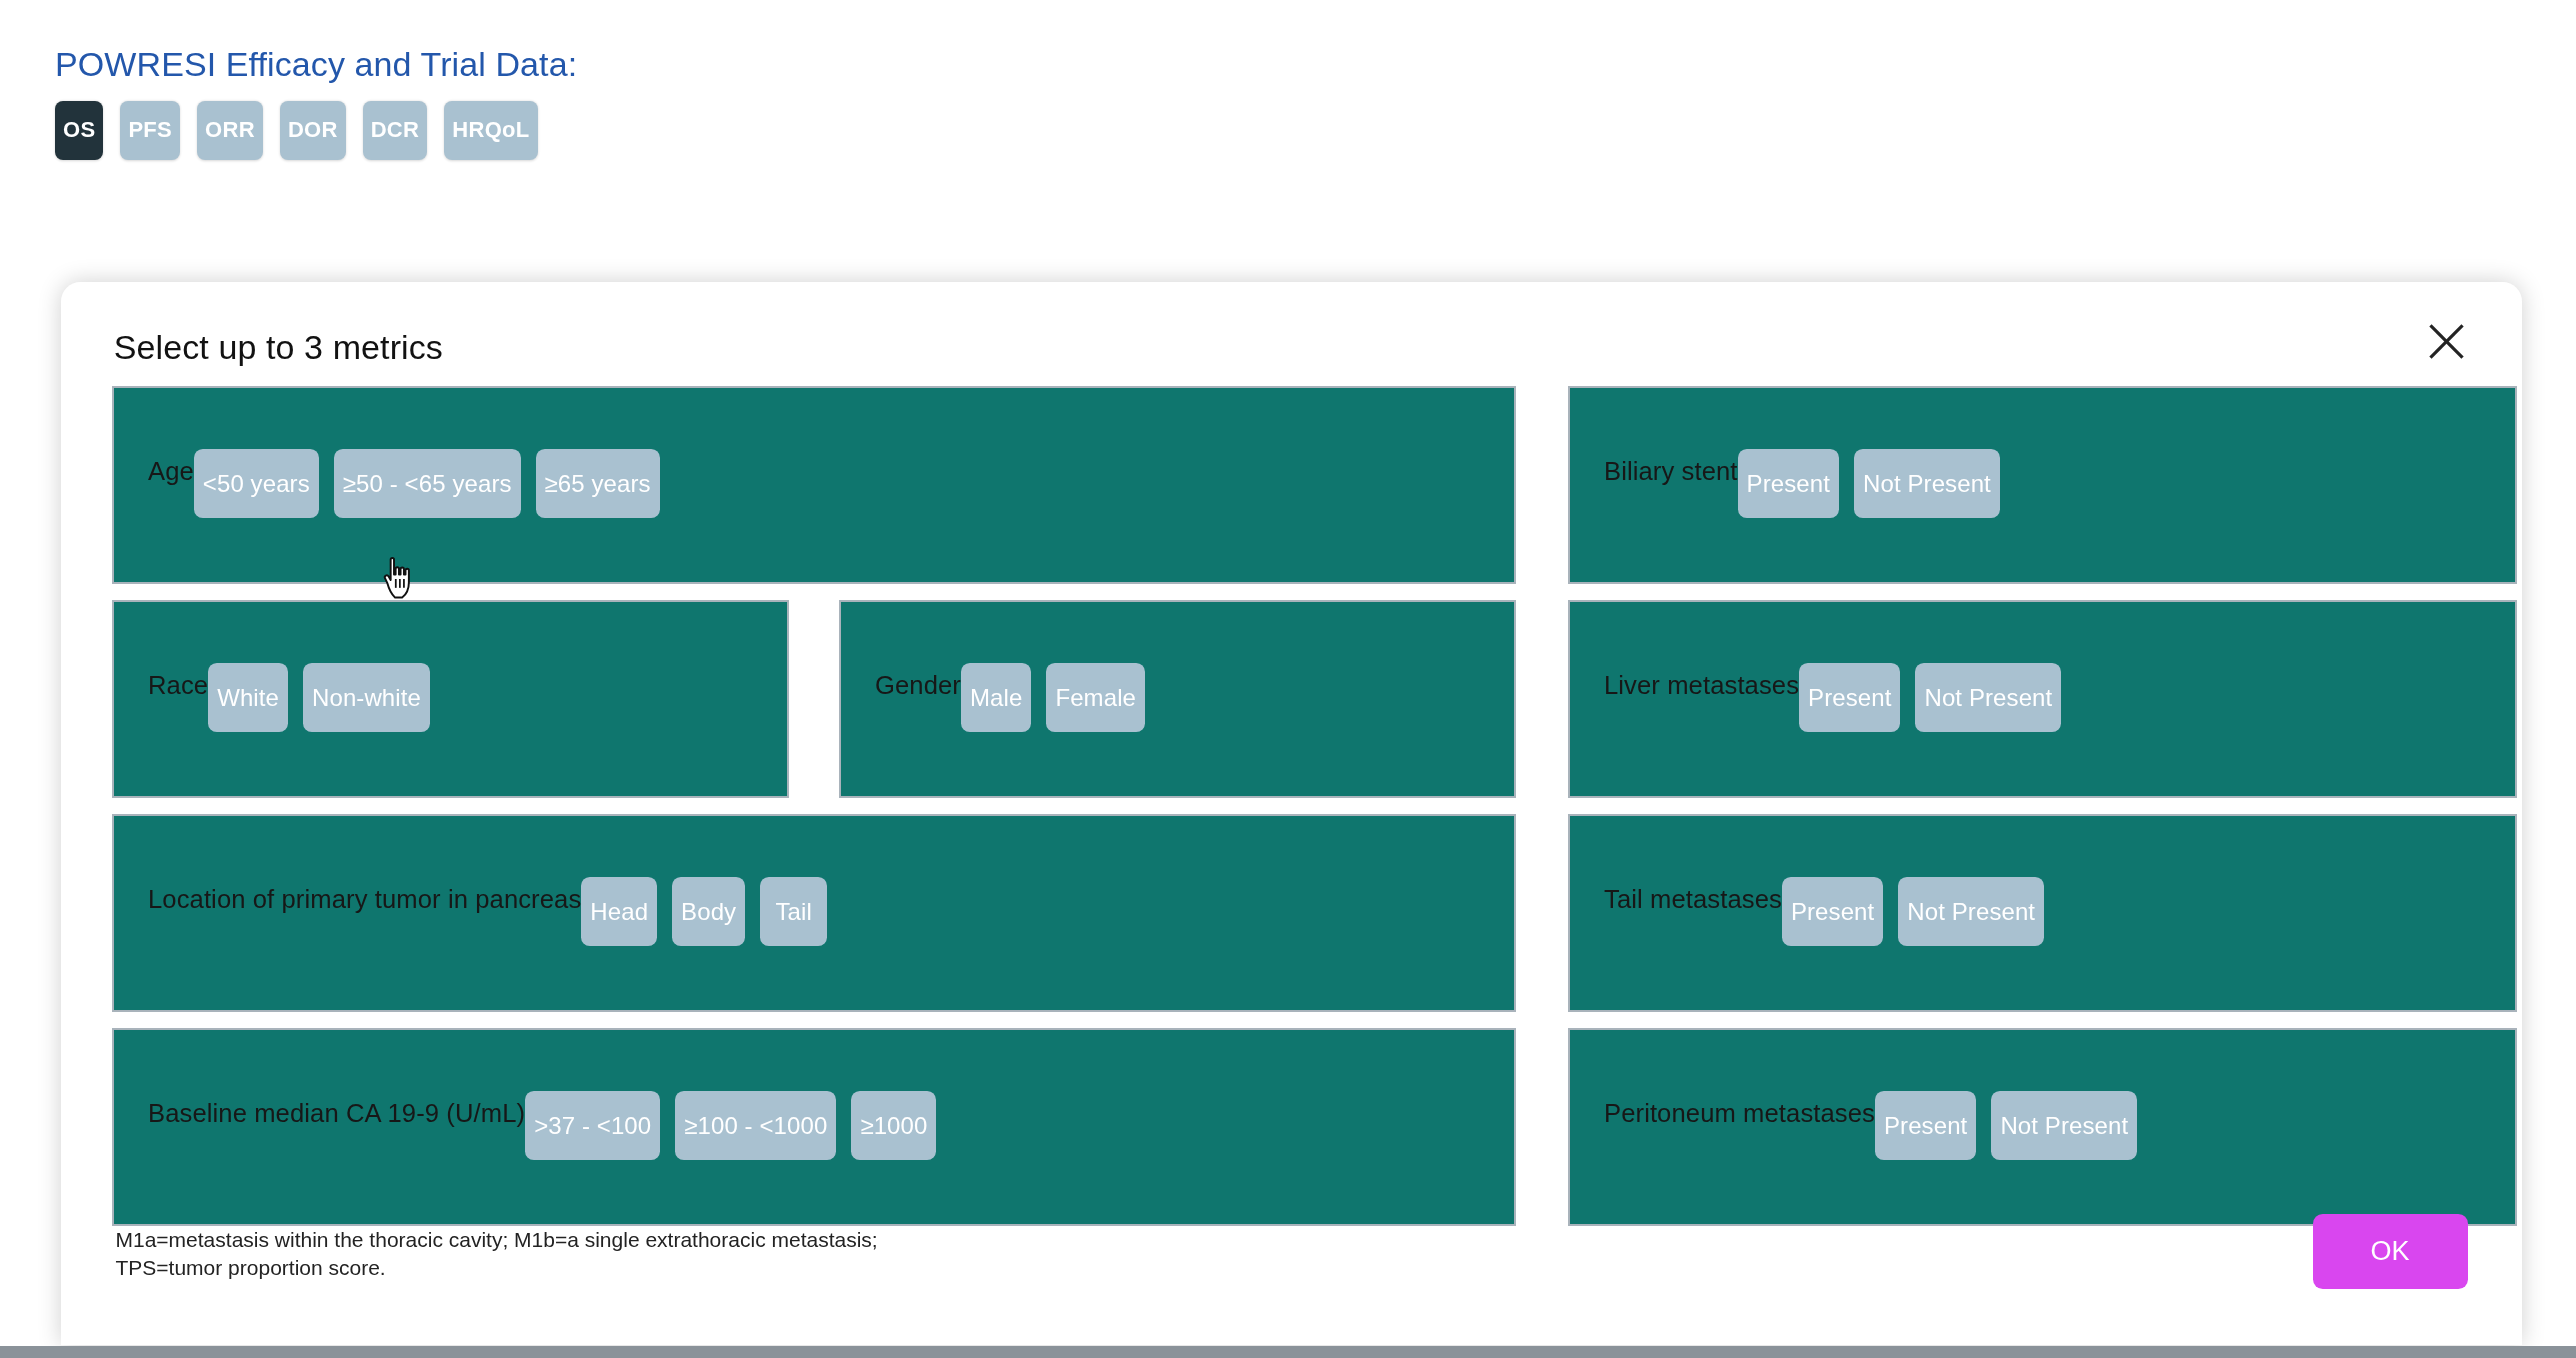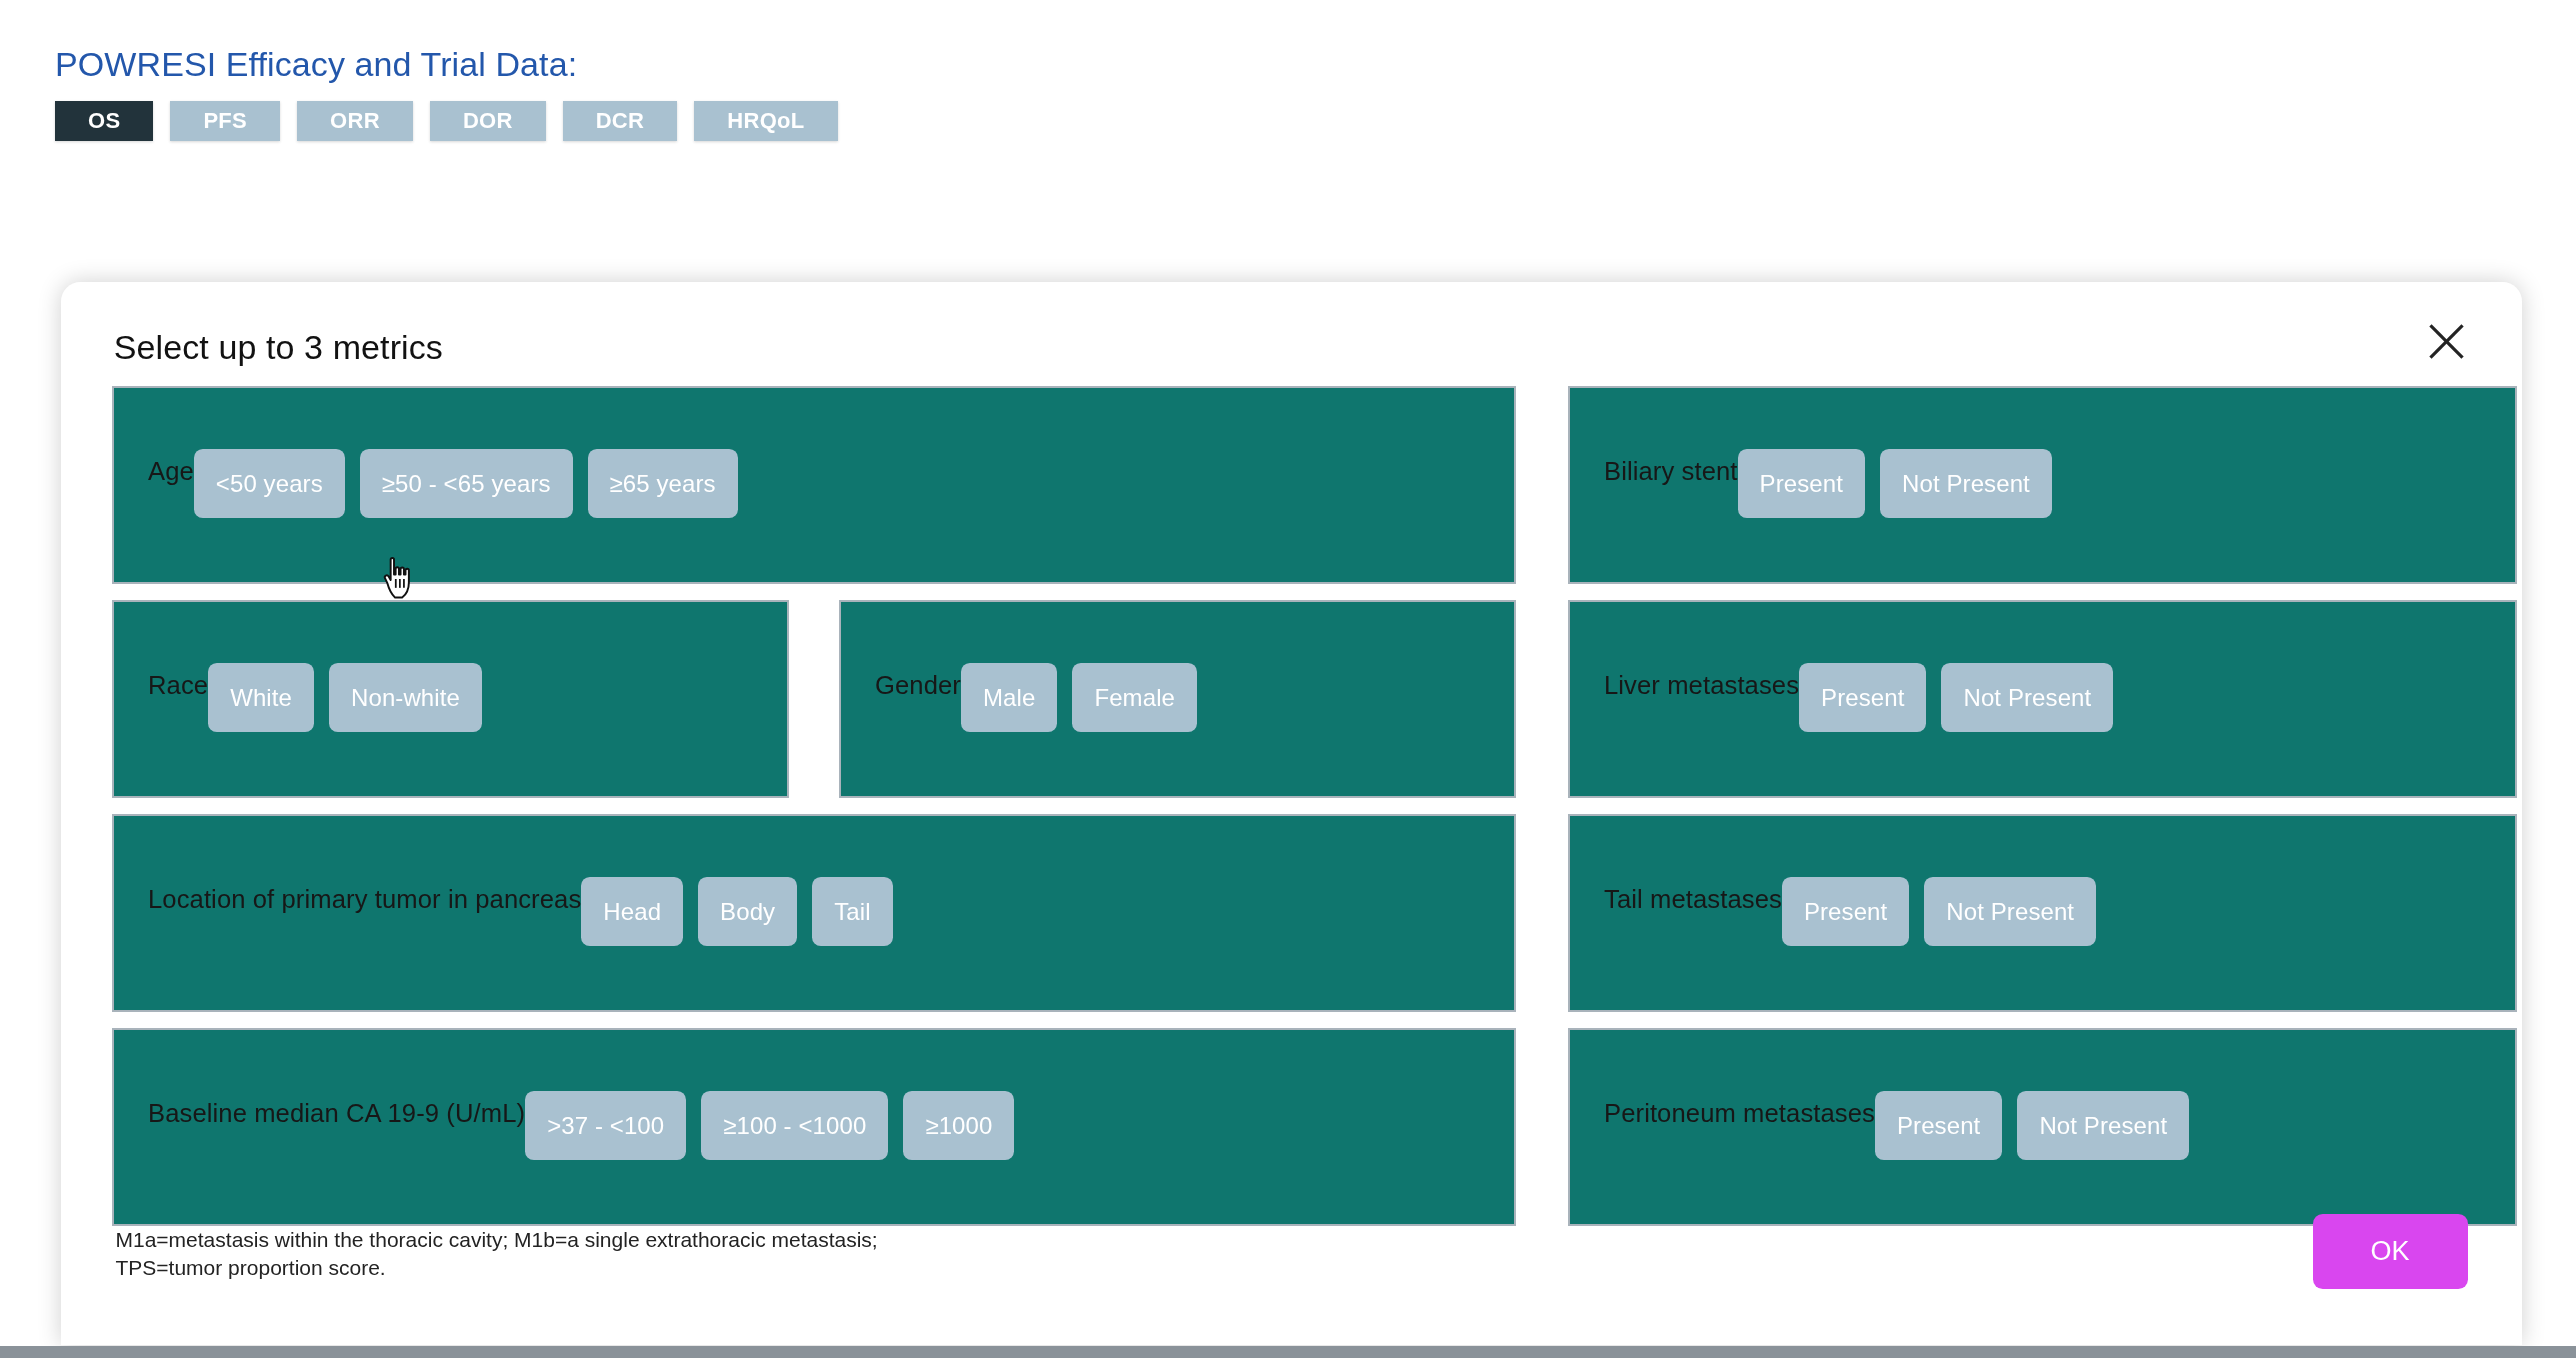--- a/index.html
+++ b/index.html
@@ -29,27 +29,27 @@
   }
   #metric-tabs {
     display: flex;
     align-items: flex-start;
     gap: 17px;
   }
   .metric-tab {
     background: #a9c1d0;
     color: #ffffff;
     border: none;
-    border-radius: 0;
+    border-radius: 8px;
     font-family: "Liberation Sans", sans-serif;
     font-size: 22px;
     font-weight: bold;
     letter-spacing: 0.3px;
-    height: 40px;
-    padding: 0 33px;
+    height: 59px;
+    padding: 0 8px;
     display: flex;
     align-items: center;
     justify-content: center;
     box-shadow: 0 0.9px 2.6px rgba(0,0,0,0.16);
     cursor: pointer;
   }
   .metric-tab.active {
     background: #22333b;
     color: #ffffff;
   }
@@ -129,21 +129,21 @@
   }
   .option-pill {
     background: #a9c1d0;
     color: #ffffff;
     border: none;
     border-radius: 8.8px;
     font-family: "Liberation Sans", sans-serif;
     font-size: 24px;
     font-weight: 400;
     height: 69px;
-    padding: 0 22px;
+    padding: 0 9px;
     min-width: 67px;
     display: inline-flex;
     align-items: center;
     justify-content: center;
     cursor: pointer;
     letter-spacing: 0.1px;
   }
 
   
   #modal-footer {

